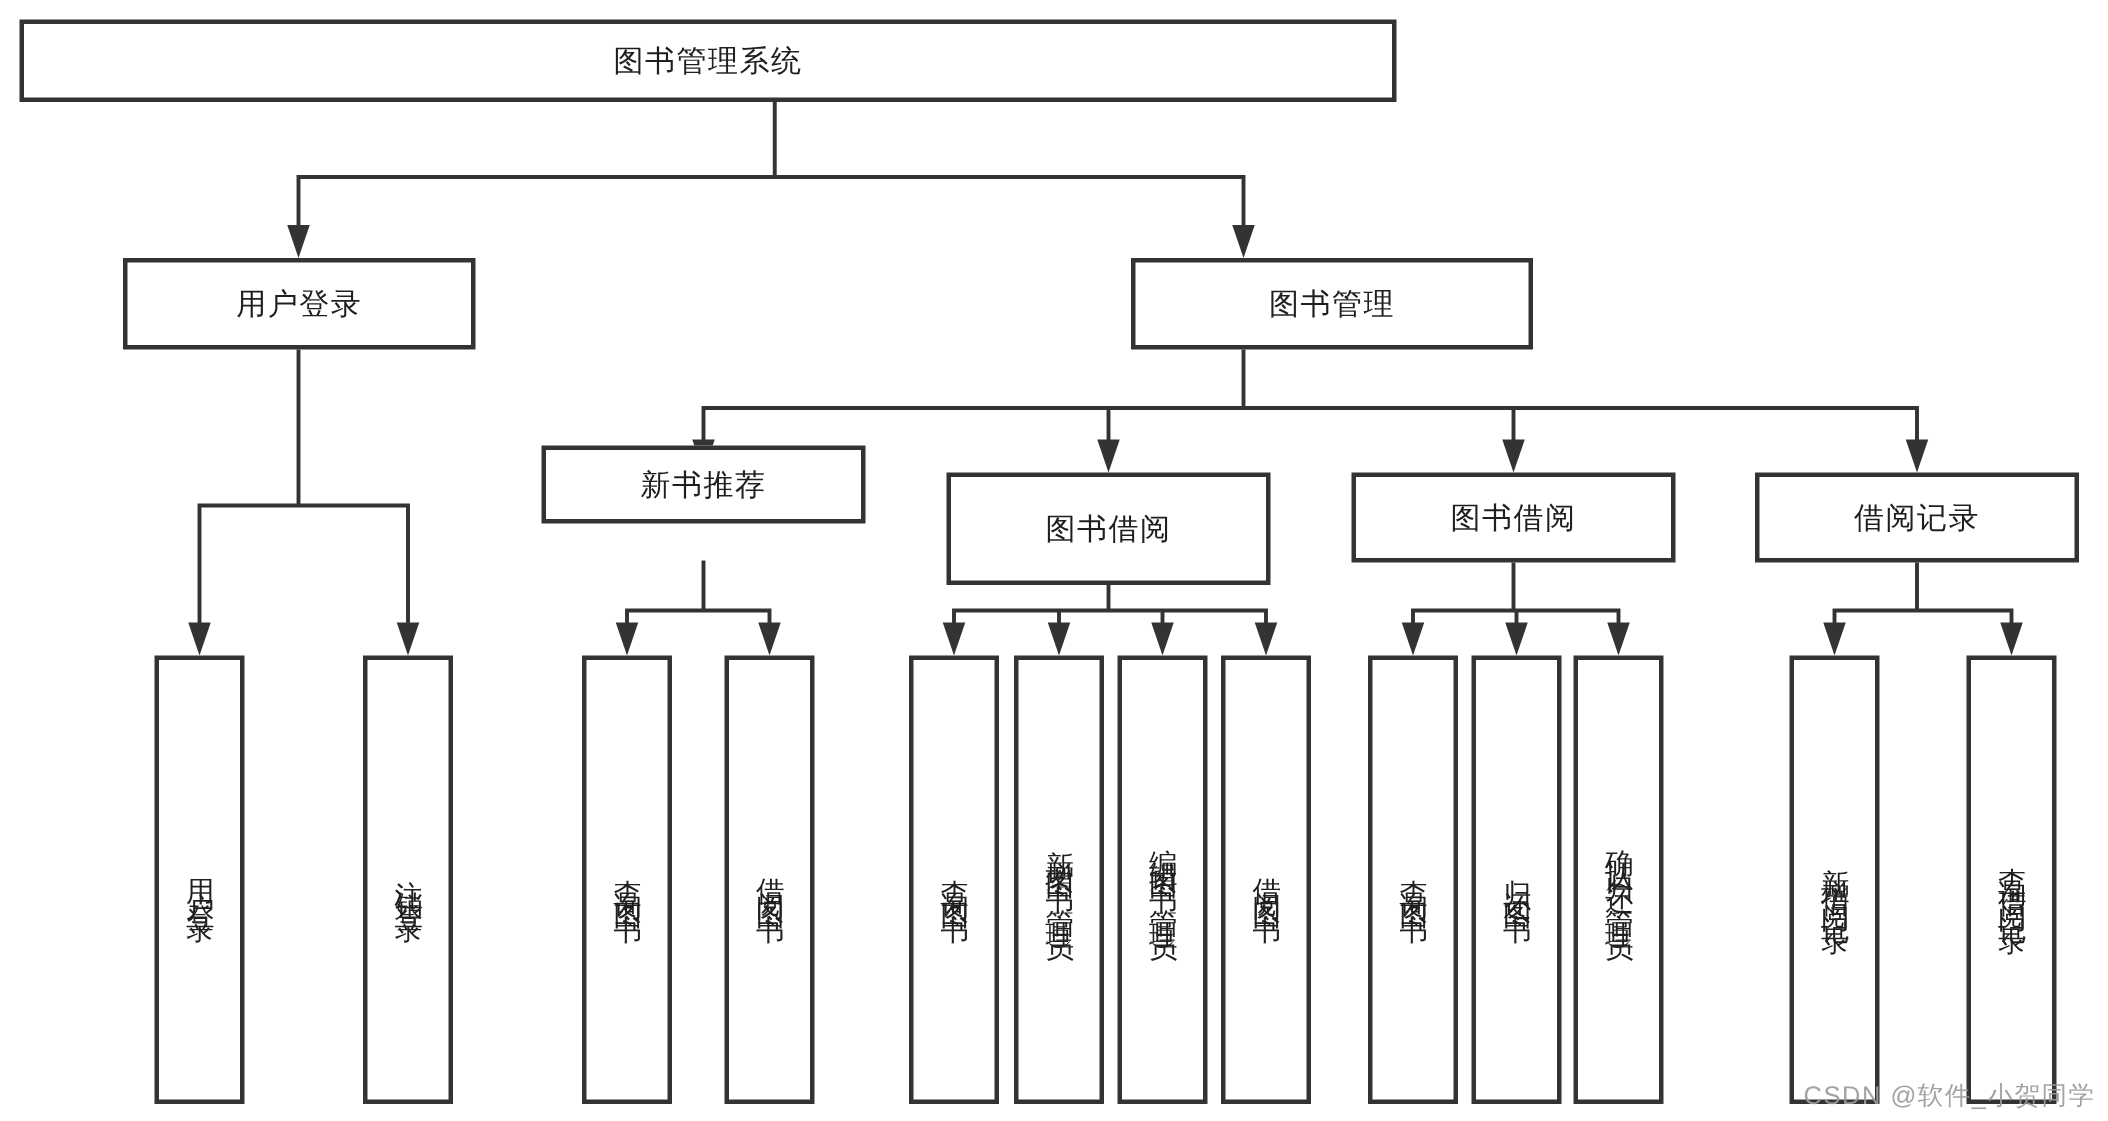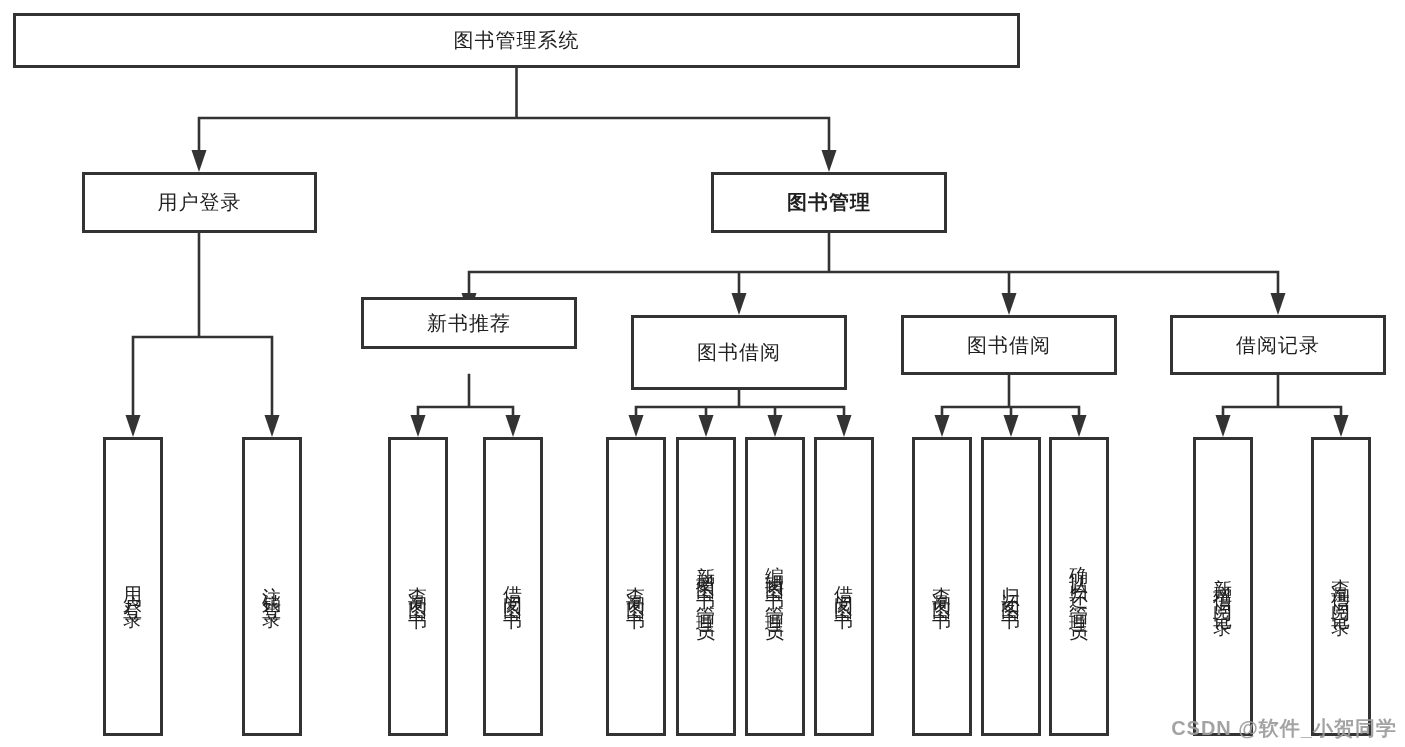--- a/index.html
+++ b/index.html
@@ -37,23 +37,23 @@
   }
   .vbox{
     writing-mode:vertical-rl;
     text-orientation:mixed;
     font-size:19px;
     letter-spacing:8px;
     line-height:1;
     white-space:nowrap;
   }
   
-  #n-root        {left:13px;  top:13px;  width:1007px; height:55px;}
+  #n-root        {left:13px;  top:13px;  width:918px; height:55px;}
   #n-user-login  {left:82px;  top:172px; width:235px;  height:61px;}
-  #n-book-mgmt   {left:711px; top:172px; width:236px;  height:61px;font-weight:bold;}
+  #n-book-mgmt   {left:754px; top:172px; width:268px;  height:61px;}
 
   #n-new-books   {left:361px; top:297px; width:216px; height:52px;}
   #n-book-borrow {left:631px; top:315px; width:216px; height:75px;}
   #n-cur-borrow  {left:901px; top:315px; width:216px; height:60px;}
   #n-borrow-rec  {left:1170px;top:315px; width:216px; height:60px;}
 
   .leaf{top:437px; width:60px; height:299px;}
   #n-ul-login    {left:103px;}
   #n-ul-logout   {left:242px;}
   #n-nb-query    {left:388px;}
@@ -64,26 +64,25 @@
   #n-bb-borrow   {left:814px;}
   #n-cb-query    {left:912px;}
   #n-cb-return   {left:981px;}
   #n-cb-confirm  {left:1049px;}
   #n-br-add      {left:1193px;}
   #n-br-query    {left:1311px;}
 
   #watermark{
     position:absolute;
     right:8px; bottom:5px;
-    font-size:20px;
+    font-size:17px;
     color:rgba(155,155,155,0.92);
     letter-spacing:1px;
     z-index:5;
     white-space:nowrap;
-    font-weight:bold;
   }
 </style>
 </head>
 <body>
 
 <div id="canvas">
 
   <svg id="connector-svg" viewBox="0 0 1405 747" xmlns="http://www.w3.org/2000/svg">
       <path d="M516.5 68 L516.5 118 M199 118 L829 118 M199 118 L199 153 M829 118 L829 153 M199 233 L199 337 M133 337 L272 337 M133 337 L133 418 M272 337 L272 418 M829 233 L829 272 M469 272 L1278 272 M469 272 L469 296 M739 272 L739 296 M1009 272 L1009 296 M1278 272 L1278 296 M469 375 L469 407 M418 407 L513 407 M418 407 L418 418 M513 407 L513 418 M739 375 L739 407 M636 407 L844 407 M636 407 L636 418 M706 407 L706 418 M775 407 L775 418 M844 407 L844 418 M1009 375 L1009 407 M942 407 L1079 407 M942 407 L942 418 M1011 407 L1011 418 M1079 407 L1079 418 M1278 375 L1278 407 M1223 407 L1341 407 M1223 407 L1223 418 M1341 407 L1341 418" fill="none" stroke="#333333" stroke-width="2.6" stroke-linecap="square"></path>
       <polygon points="191.5,150 206.5,150 199,172" fill="#333333"></polygon>

